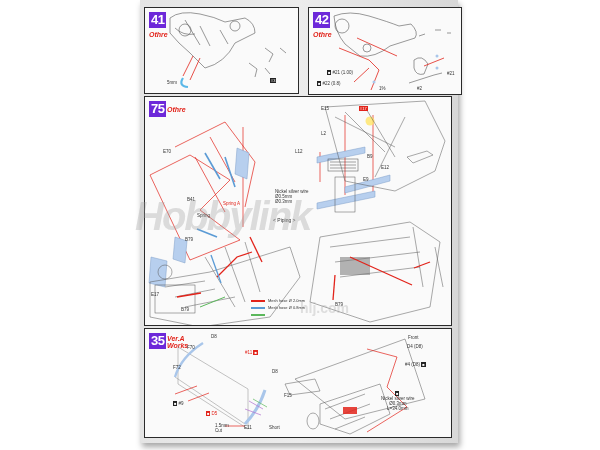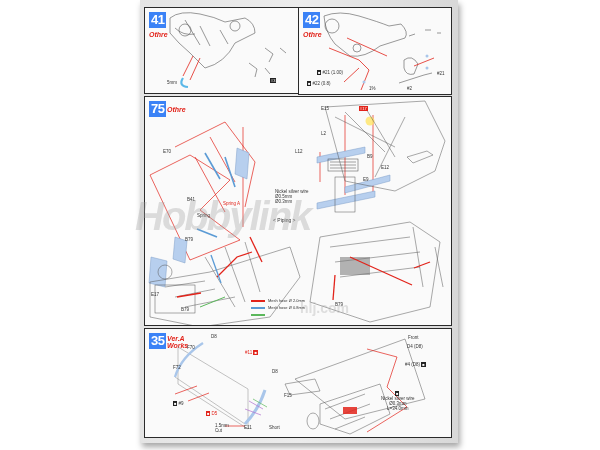--- a/index.html
+++ b/index.html
@@ -12,21 +12,21 @@
   .sheet {
     position:absolute; left:140px; top:0; width:318px; height:443px;
     background:linear-gradient(90deg,#e4e4e4 0%,#ececec 50%,#d8d8d8 100%);
     box-shadow: 2px 4px 6px rgba(0,0,0,0.35);
   }
   .panel {
     position:absolute; background:#fafafa;
     border:1.5px solid #2a2a2a; box-sizing:border-box; overflow:hidden;
   }
   .step-num {
-    position:absolute; left:4px; top:4px; background:#3b82f6; color:#fff;
+    position:absolute; left:4px; top:4px; background:#6d28d9; color:#fff;
     font-weight:bold; font-size:13px; line-height:16px; padding:0 2px;
     font-family:"Liberation Sans", sans-serif; letter-spacing:-0.5px;
   }
   .step-tag {
     position:absolute; color:#e2231a; font-weight:bold; font-style:italic;
     font-size:7px; line-height:8px;
   }
   .lbl { position:absolute; font-size:4.5px; color:#333; white-space:nowrap; }
   .lbl.red { color:#e2231a; }
   .badge { display:inline-block; background:#222; color:#fff; font-size:4px; padding:0 1px; margin-right:1px; }
@@ -61,21 +61,21 @@
         <circle cx="40" cy="22" r="6"></circle>
         <path d="M120 40 l8 6 l-4 8 M135 40 l6 5 M104 55 l8 6 l-2 8 M120 60 l5 6"></path>
       </g>
       <path d="M48 48 l-10 20 M55 50 l-10 22" stroke="#e2231a" stroke-width="0.8" fill="none"></path>
       <path d="M38 70 q-5 8 5 9" stroke="#5bb8e8" stroke-width="2.2" fill="none"></path>
     </svg>
     <span class="lbl" style="left:22px;top:72px;">5mm</span>
     <span class="lbl" style="left:125px;top:70px;"><span class="badge">#3</span></span>
   </div>
 
-  <div class="panel" style="left:158px;top:7px;width:154px;height:88px;">
+  <div class="panel" style="left:168px;top:7px;width:154px;height:88px;">
     <span class="step-num">42</span>
     <span class="step-tag" style="left:4px;top:23px;">Othre</span>
     <svg class="art" width="154" height="87">
       <g stroke="#555" fill="none" stroke-width="0.6">
         <path d="M25 8 q15 -6 35 0 q20 6 30 10 l12 -2 q8 8 4 14 l-25 8 q-15 12 -30 10 l-15 -12 q-10 -12 -11 -28z"></path>
         <circle cx="33" cy="18" r="7"></circle>
         <circle cx="58" cy="40" r="4"></circle>
         <path d="M105 52 q8 -6 14 4 l-4 10 q-8 2 -10 -6z"></path>
         <path d="M100 75 l25 -8 l8 -2"></path>
         <path d="M110 28 l6 -2 M126 22 l6 0 M138 25 l4 0"></path>

